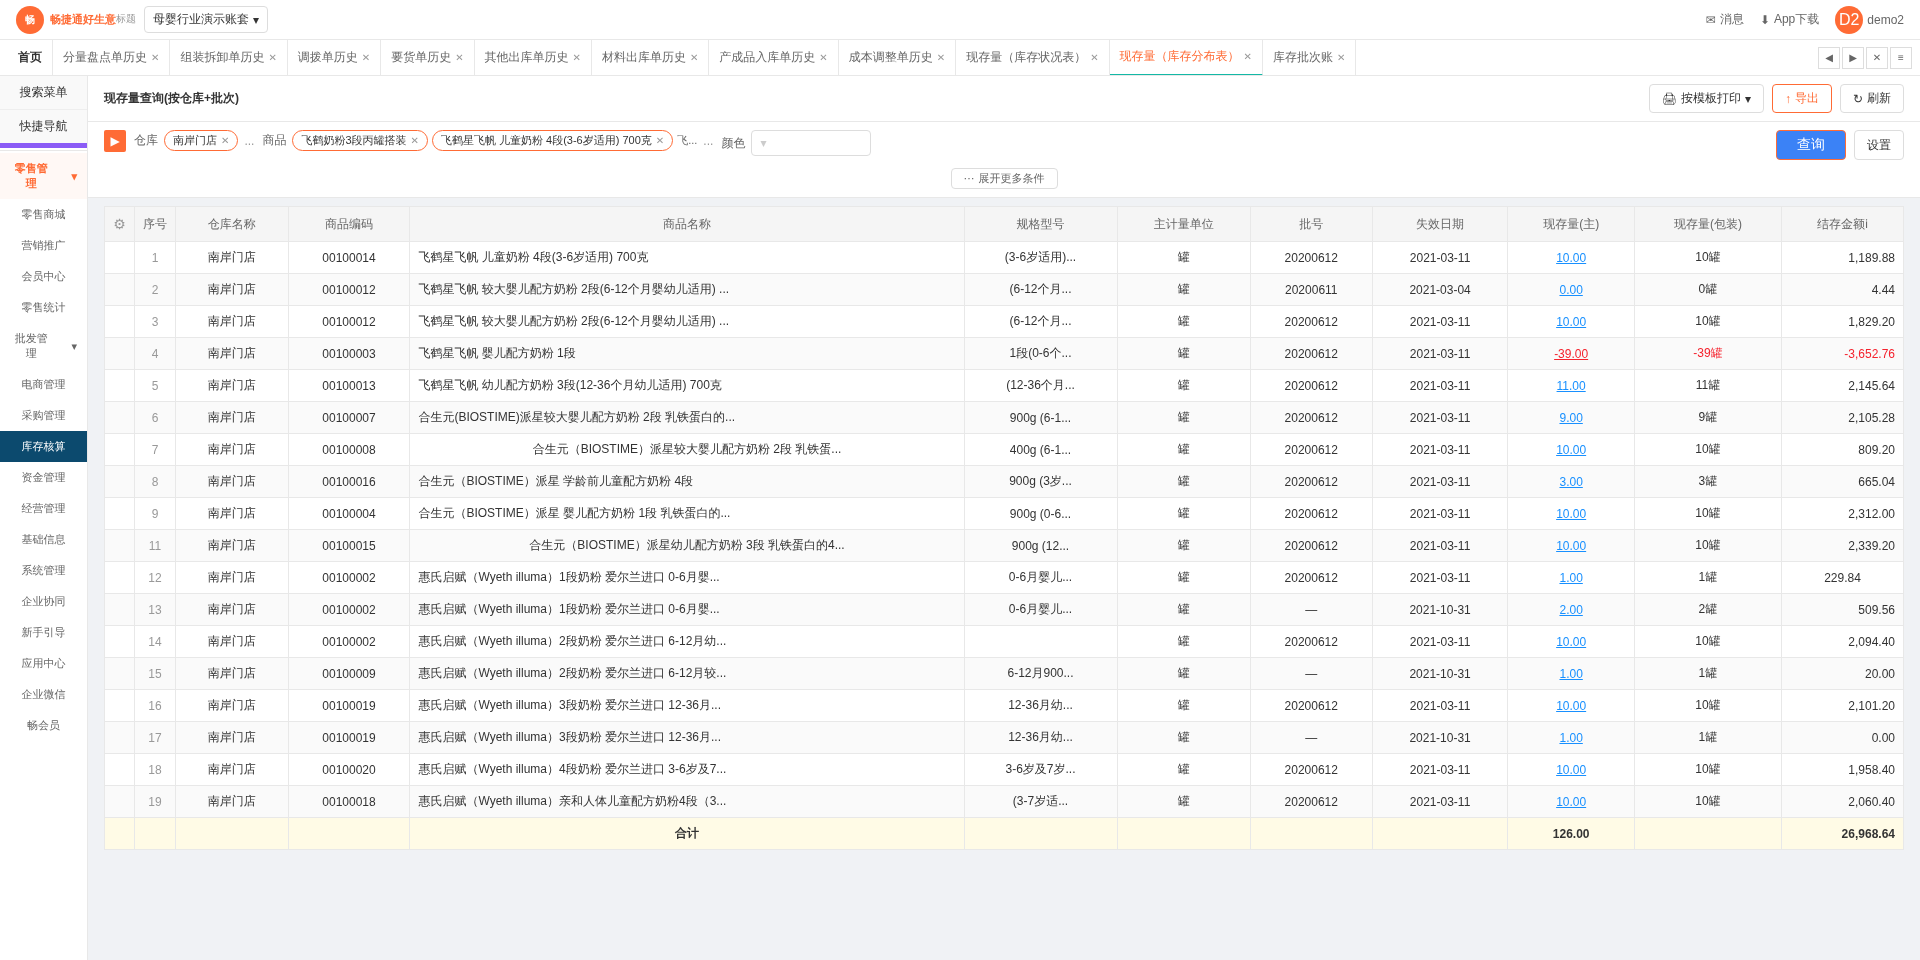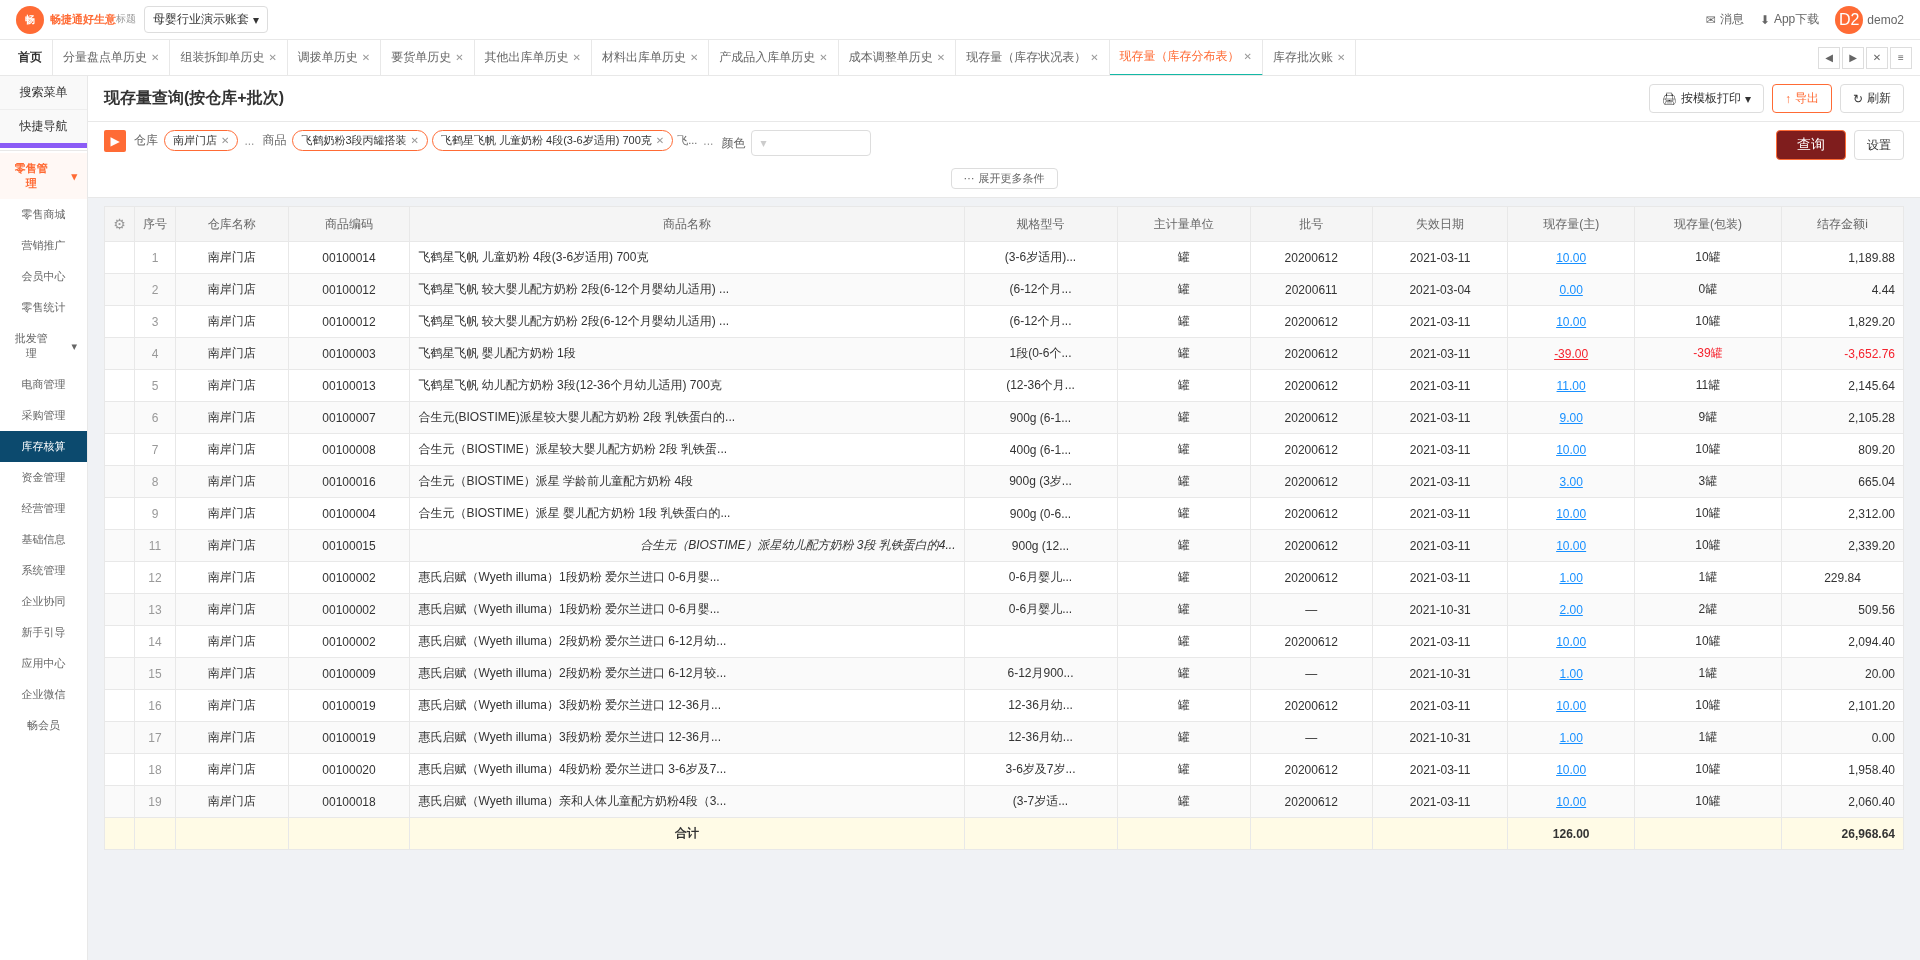--- a/index.html
+++ b/index.html
@@ -75,24 +75,24 @@
 
     
     .page-header {
       background: #fff;
       padding: 8px 16px;
       display: flex;
       align-items: center;
       justify-content: space-between;
       border-bottom: 1px solid #e8e8e8;
     }
-    .page-title { font-size: 16px; font-weight: bold; color: #333; }
+    .page-title { font-size: 12px; font-weight: bold; color: #333; }
     .page-actions { display: flex; align-items: center; gap: 8px; }
     .btn { padding: 5px 12px; border-radius: 4px; cursor: pointer; font-size: 12px; border: 1px solid #ddd; background: #fff; color: #333; display: flex; align-items: center; gap: 4px; }
-    .btn-primary { background: #7f1d1d; color: white; border-color: #ff6b35; }
+    .btn-primary { background: #3b82f6; color: white; border-color: #ff6b35; }
     .btn-outline { border: 1px solid #ff6b35; color: #ff6b35; background: #fff; }
     .filter-tag {
       display: flex; align-items: center; gap: 4px;
       padding: 2px 8px; border-radius: 12px;
       background: #fff; border: 1px solid #ff6b35;
       color: #333; font-size: 11px; cursor: pointer;
     }
     .filter-tag .remove { color: #999; font-size: 10px; }
     .color-selector { width: 120px; height: 26px; border: 1px solid #ddd; border-radius: 4px; background: #fff; display: flex; align-items: center; padding: 0 8px; font-size: 12px; color: #999; cursor: pointer; }
 
@@ -468,21 +468,21 @@
     <td>2021-03-11</td>
     <td class="link-text">9.00</td>
     <td class="">9罐</td>
     <td class="" style="text-align:right;">2,105.28</td>
   </tr>
             <tr>
     <td></td>
     <td class="row-num">7</td>
     <td>南岸门店</td>
     <td>00100008</td>
-    <td style="text-align:left;max-width:320px;overflow:hidden;text-overflow:ellipsis;white-space:nowrap;">合生元（BIOSTIME）派星较大婴儿配方奶粉 2段 乳铁蛋...</td>
+    <td style="text-align:center;max-width:320px;overflow:hidden;text-overflow:ellipsis;white-space:nowrap;">合生元（BIOSTIME）派星较大婴儿配方奶粉 2段 乳铁蛋...</td>
     <td>400g (6-1...</td>
     <td>罐</td>
     <td>20200612</td>
     <td>2021-03-11</td>
     <td class="link-text">10.00</td>
     <td class="">10罐</td>
     <td class="" style="text-align:right;">809.20</td>
   </tr>
             <tr>
     <td></td>
@@ -510,21 +510,21 @@
     <td>2021-03-11</td>
     <td class="link-text">10.00</td>
     <td class="">10罐</td>
     <td class="" style="text-align:right;">2,312.00</td>
   </tr>
             <tr>
     <td></td>
     <td class="row-num">11</td>
     <td>南岸门店</td>
     <td>00100015</td>
-    <td style="text-align:right;max-width:320px;overflow:hidden;text-overflow:ellipsis;white-space:nowrap;font-style:italic;">合生元（BIOSTIME）派星幼儿配方奶粉 3段 乳铁蛋白的4...</td>
+    <td style="text-align:center;max-width:320px;overflow:hidden;text-overflow:ellipsis;white-space:nowrap;">合生元（BIOSTIME）派星幼儿配方奶粉 3段 乳铁蛋白的4...</td>
     <td>900g (12...</td>
     <td>罐</td>
     <td>20200612</td>
     <td>2021-03-11</td>
     <td class="link-text">10.00</td>
     <td class="">10罐</td>
     <td class="" style="text-align:right;">2,339.20</td>
   </tr>
             <tr>
     <td></td>

